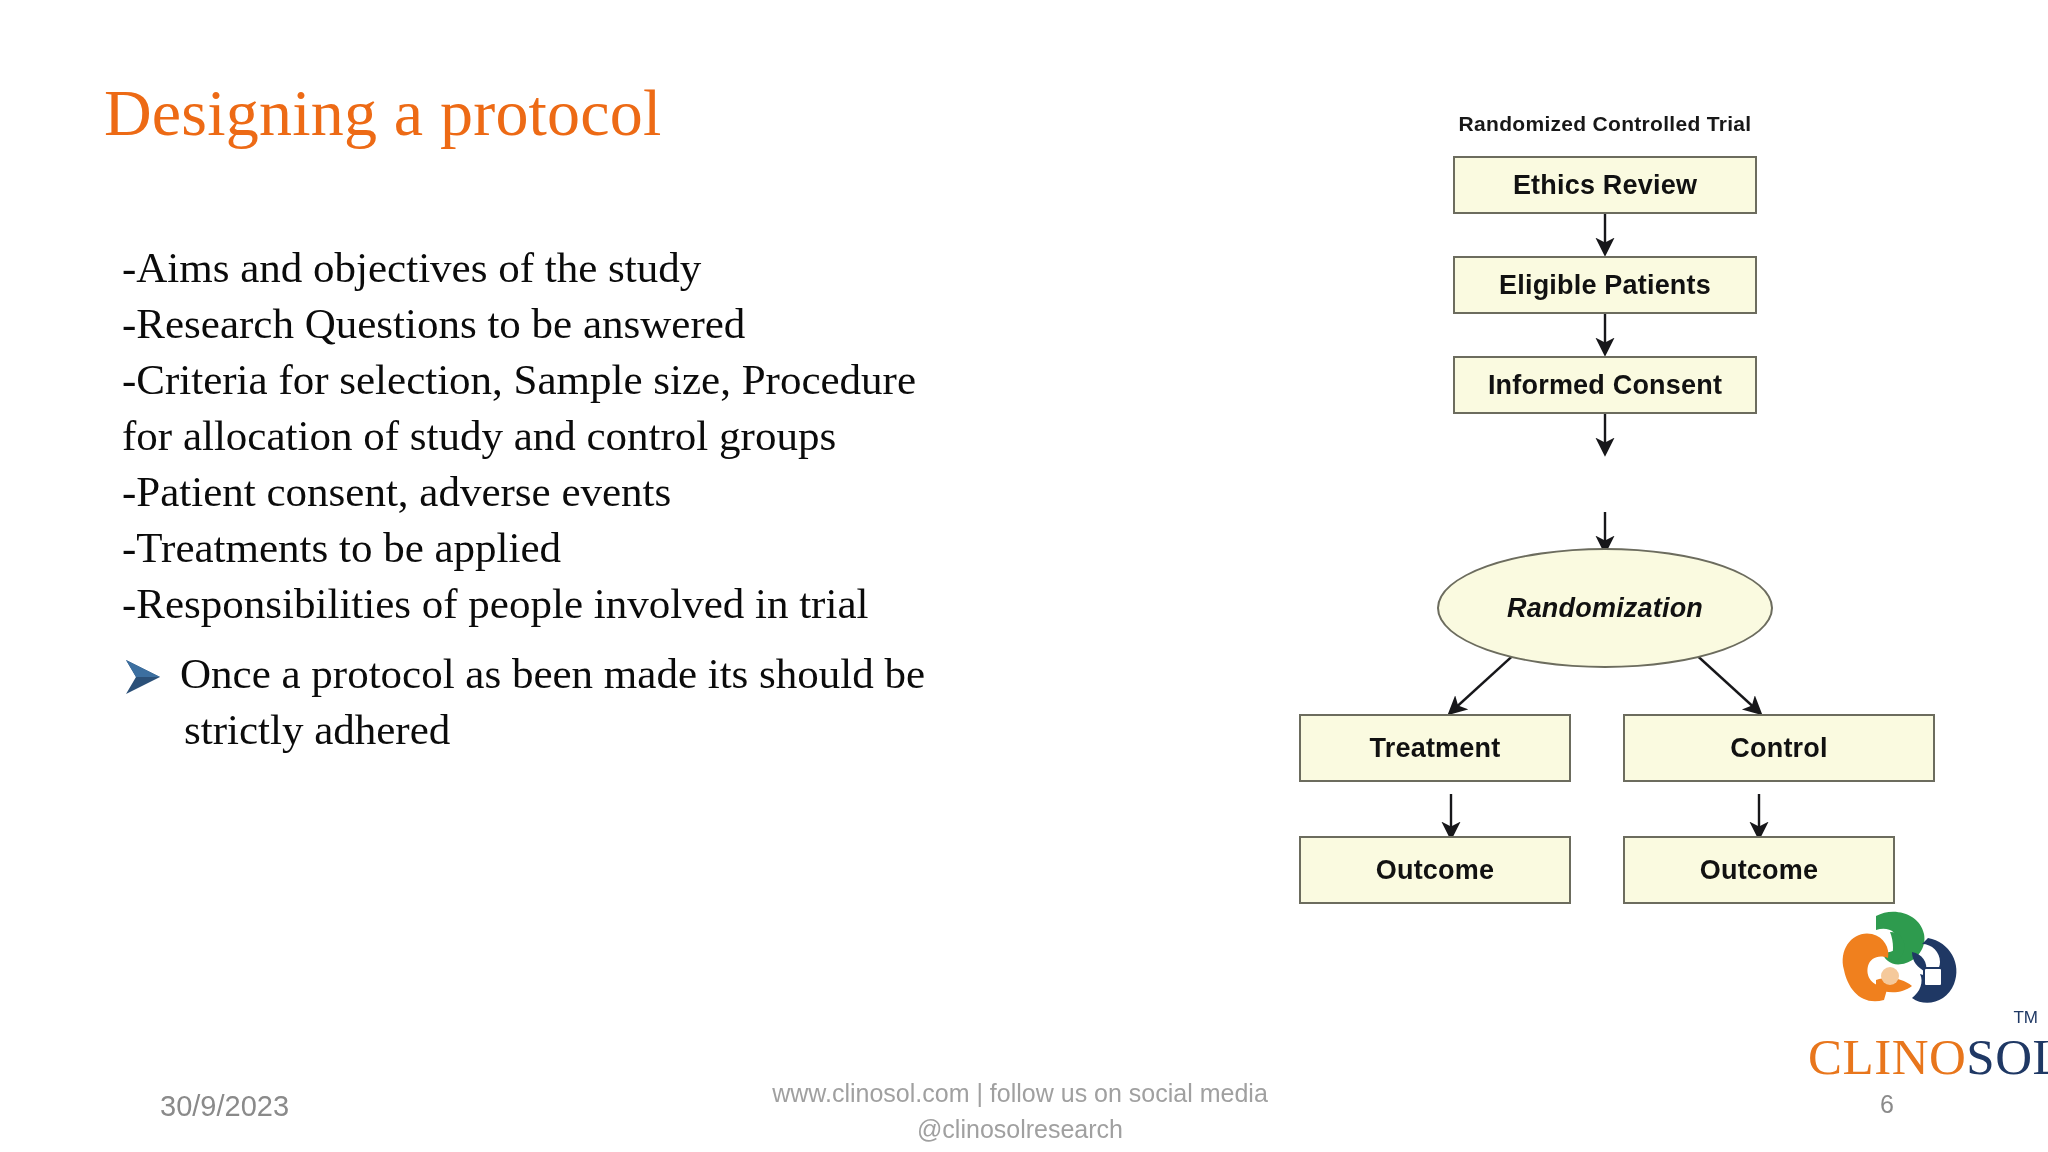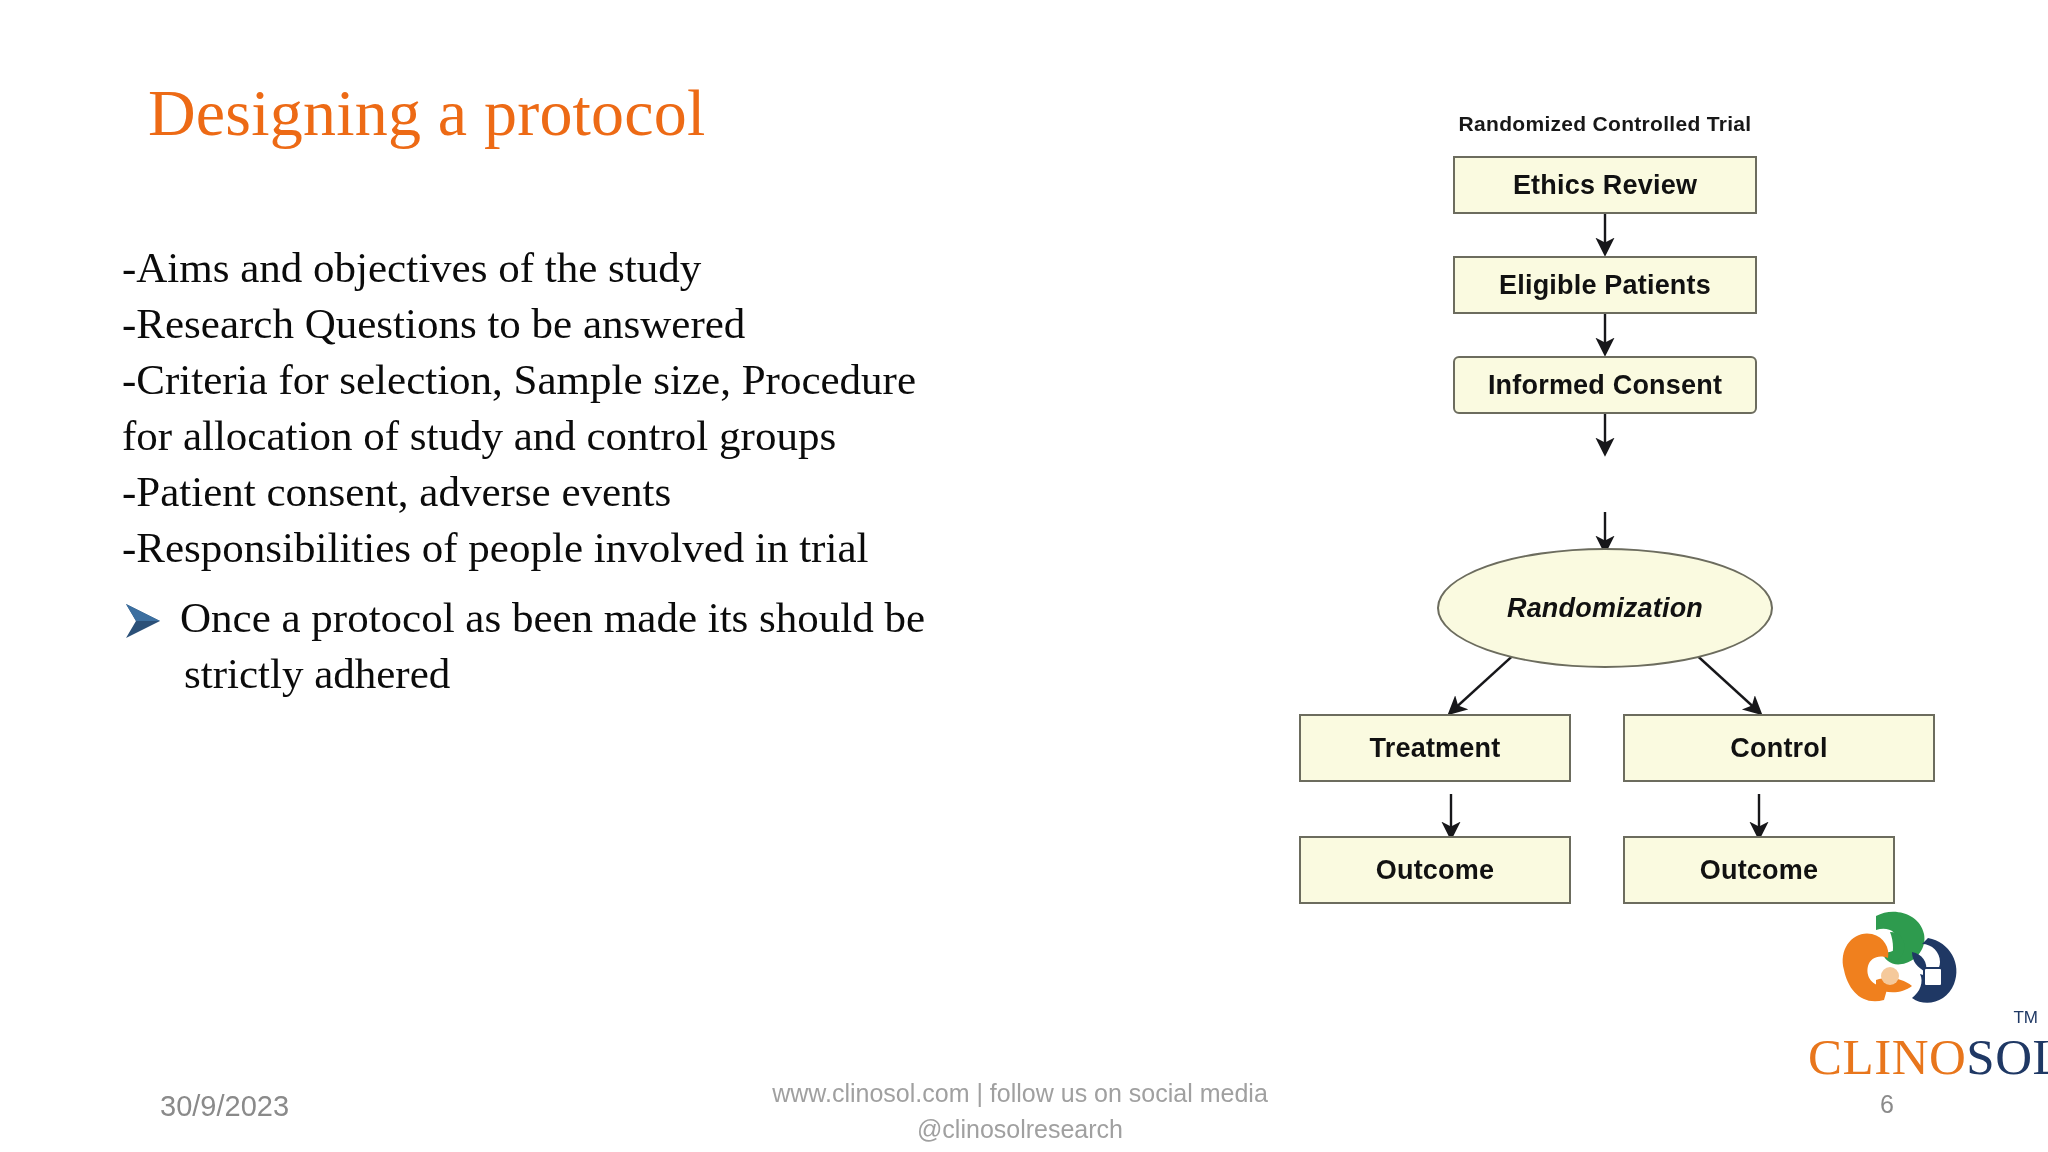--- a/index.html
+++ b/index.html
@@ -22,21 +22,20 @@
   #slide-title {
     position: absolute;
     left: 104px;
     top: 78px;
     font-family: "Liberation Serif", "DejaVu Serif", serif;
     font-size: 66px;
     line-height: 1.05;
     color: #ED6A15;
     white-space: nowrap;
     letter-spacing: 0.2px;
-    margin-left: 44px;
   }
 
   
   #body-block {
     position: absolute;
     left: 122px;
     top: 240px;
     width: 1010px;
   }
   .body-line {
@@ -194,20 +193,21 @@
 <div id="slide">
 
   <div id="slide-title">Designing a protocol</div>
 
   <div id="body-block">
     <div class="body-line">-Aims and objectives of the study</div>
     <div class="body-line">-Research Questions to be answered</div>
     <div class="body-line">-Criteria for selection, Sample size, Procedure</div>
     <div class="body-line wrap-cont">for allocation of study and control groups</div>
     <div class="body-line">-Patient consent, adverse events</div>
+    <div class="body-line">-Treatments to be applied</div>
     <div class="body-line">-Responsibilities of people involved in trial</div>
 
     <div class="chev-item">
       <span class="chev-bullet">
         <svg width="42" height="38" viewBox="0 0 42 38" xmlns="http://www.w3.org/2000/svg">
           <polygon points="4,2 38,19 4,36 14,19" fill="#2B5078"></polygon>
           <polygon points="4,2 38,19 14,19" fill="#3C6FA0"></polygon>
         </svg>
       </span>
       <span class="chev-text">
@@ -234,21 +234,21 @@
         <line x1="350" y1="400" x2="350" y2="438"></line>
         <line x1="275" y1="528" x2="196" y2="600"></line>
         <line x1="425" y1="528" x2="504" y2="600"></line>
         <line x1="196" y1="682" x2="196" y2="724"></line>
         <line x1="504" y1="682" x2="504" y2="724"></line>
       </g>
     </svg>
 
     <div class="node" style="left:198px; top:44px;  width:304px; height:58px;">Ethics Review</div>
     <div class="node" style="left:198px; top:144px; width:304px; height:58px;">Eligible Patients</div>
-    <div class="node" style="left:198px; top:244px; width:304px; height:58px;border-radius:6px;">Informed Consent</div>
+    <div class="node" style="left:198px; top:244px; width:304px; height:58px;">Informed Consent</div>
     <div class="node ellipse" style="left:182px; top:438px; width:336px; height:120px; top:436px;">Randomization</div>
 
     <div class="node" style="left:44px;  top:602px; width:272px; height:68px;">Treatment</div>
     <div class="node" style="left:368px; top:602px; width:312px; height:68px;">Control</div>
 
     <div class="node" style="left:44px;  top:724px; width:272px; height:68px;">Outcome</div>
     <div class="node" style="left:368px; top:724px; width:272px; height:68px;">Outcome</div>
   </div>
 
   <div id="logo">

